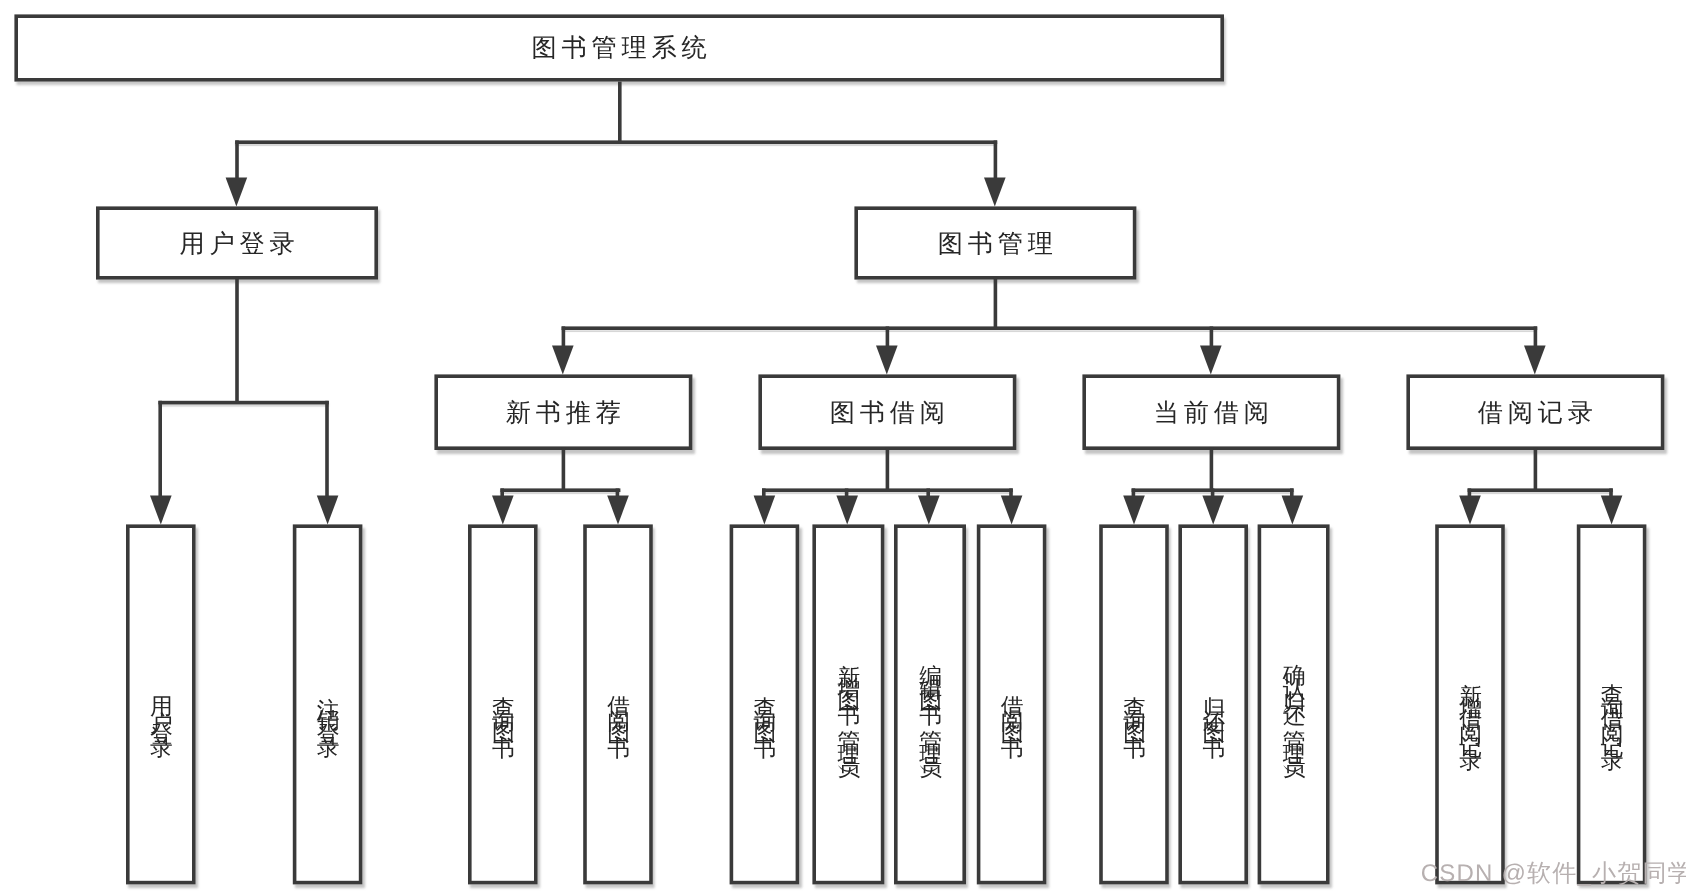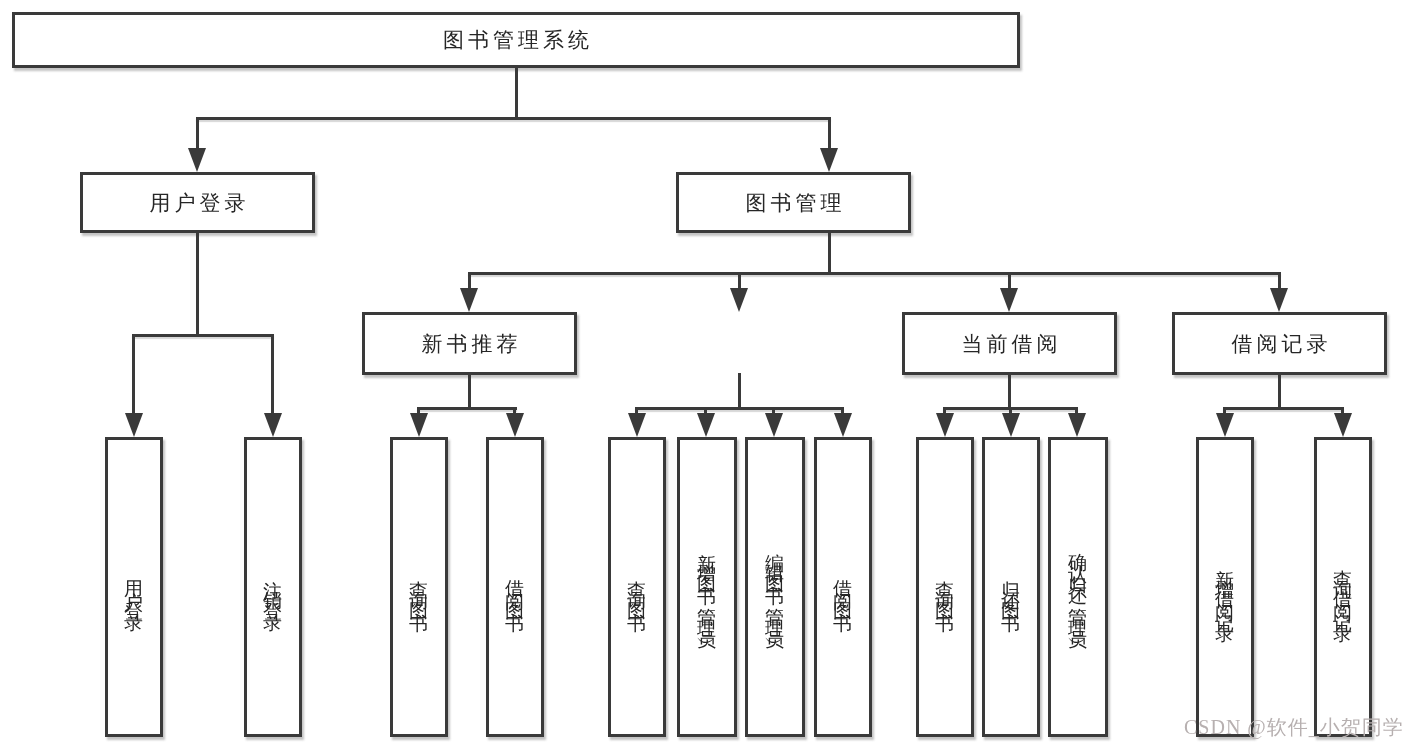--- a/index.html
+++ b/index.html
@@ -1,20 +1,20 @@
 <!DOCTYPE html>
 <html><head>
 <meta charset="utf-8">
 <style>
   html,body{margin:0;padding:0;background:#ffffff;}
   #stage{
     position:relative;
     width:1405px;height:747px;
     background:#ffffff;
-    font-family:Liberation Serif, serif;
+    font-family:Liberation Sans, sans-serif;
     overflow:hidden;
   }
   .box{
     position:absolute;
     box-sizing:border-box;
     background:#ffffff;
     border:3px solid #3a3a3a;
     display:flex;align-items:center;justify-content:center;
     color:#262626;
     box-shadow:2px 3px 2px rgba(125,125,125,0.45);
@@ -52,26 +52,29 @@
 
 <div id="stage">
 
   <div class="box hbox" style="left:12px;top:12px;width:1008px;height:56px">
     <span>图书管理系统</span>
   </div>
 
   <div class="box hbox" style="left:80px;top:172px;width:235px;height:61px">
     <span>用户登录</span>
   </div>
-  <div class="box hbox" style="left:676px;top:172px;width:235px;height:61px">
+  <div class="box hbox" style="left:712px;top:172px;width:235px;height:61px">
     <span>图书管理</span>
   </div>
 
   <div class="box hbox" style="left:362px;top:312px;width:215px;height:63px">
     <span>新书推荐</span>
+  </div>
+  <div class="box hbox" style="left:632px;top:312px;width:215px;height:63px">
+    <span>图书借阅</span>
   </div>
   <div class="box hbox" style="left:1172px;top:312px;width:215px;height:63px">
     <span>借阅记录</span>
   </div>
   <div class="box hbox" style="left:902px;top:312px;width:215px;height:63px">
     <span>当前借阅</span>
   </div>
 
   <div class="box" style="left:105px;top:437px;width:58px;height:300px">
     <span class="vtext">用户登录</span>

